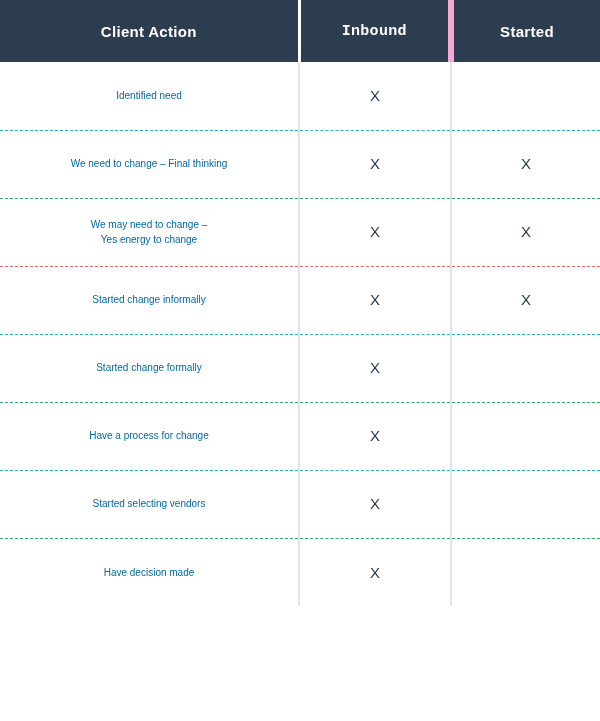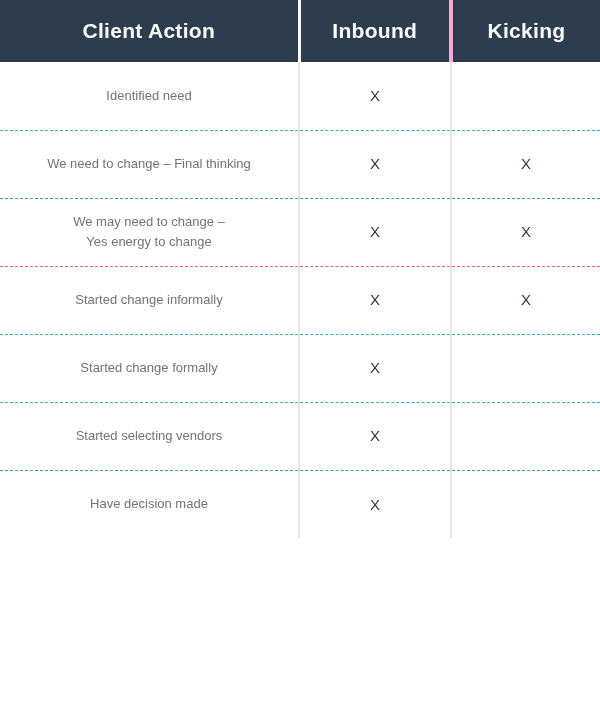--- a/index.html
+++ b/index.html
@@ -28,42 +28,43 @@
     table-layout: fixed;
   }
 
   table.matrix col.c0 { width: 299px; }
   table.matrix col.c1 { width: 152px; }
   table.matrix col.c2 { width: 149px; }
 
   thead th {
     background: #2b3d4f;
     color: #ffffff;
-    font-size: 21px;
+    font-size: 15px;
     font-weight: bold;
     letter-spacing: 0.3px;
     height: 62px;
     vertical-align: middle;
     text-align: center;
     padding: 0 6px;
     box-sizing: border-box;
   }
   thead th.col-client {
     border-right: 3px solid #ffffff;
   }
   thead th.col-inbound {
-    border-right: 4px solid #f9a8d4;
+    border-right: 6px solid #f9a8d4;
+    font-family: Liberation Mono, monospace;
   }
 
   tbody td {
     height: 68px;
     vertical-align: middle;
     text-align: center;
-    font-size: 13px;
-    color: #737373;
+    font-size: 10px;
+    color: #0369a1;
     padding: 4px 10px;
     box-sizing: border-box;
     line-height: 1.55;
   }
 
   tbody td.action {
     border-right: 2px solid #e2e6ea;
   }
   tbody td.inbound {
     border-right: 2px solid #e2e6ea;
@@ -88,21 +89,21 @@
   <table class="matrix">
     <colgroup>
       <col class="c0">
       <col class="c1">
       <col class="c2">
     </colgroup>
     <thead>
       <tr>
         <th class="col-client">Client Action</th>
         <th class="col-inbound">Inbound</th>
-        <th class="col-outbound">Kicking</th>
+        <th class="col-outbound">Started</th>
       </tr>
     </thead>
     <tbody id="matrix-body">
         <tr>
           <td class="action">
             <span class="cell-line">Identified need</span>
           </td>
           <td class="inbound mark">X</td>
           <td class="outbound mark"></td>
         </tr>
@@ -128,20 +129,27 @@
           <td class="inbound mark">X</td>
           <td class="outbound mark">X</td>
         </tr>
         <tr class="sep-teal">
           <td class="action">
             <span class="cell-line">Started change formally</span>
           </td>
           <td class="inbound mark">X</td>
           <td class="outbound mark"></td>
         </tr>
+        <tr class="sep-green">
+          <td class="action">
+            <span class="cell-line">Have a process for change</span>
+          </td>
+          <td class="inbound mark">X</td>
+          <td class="outbound mark"></td>
+        </tr>
         <tr class="sep-teal">
           <td class="action">
             <span class="cell-line">Started selecting vendors</span>
           </td>
           <td class="inbound mark">X</td>
           <td class="outbound mark"></td>
         </tr>
         <tr class="sep-green">
           <td class="action">
             <span class="cell-line">Have decision made</span>

